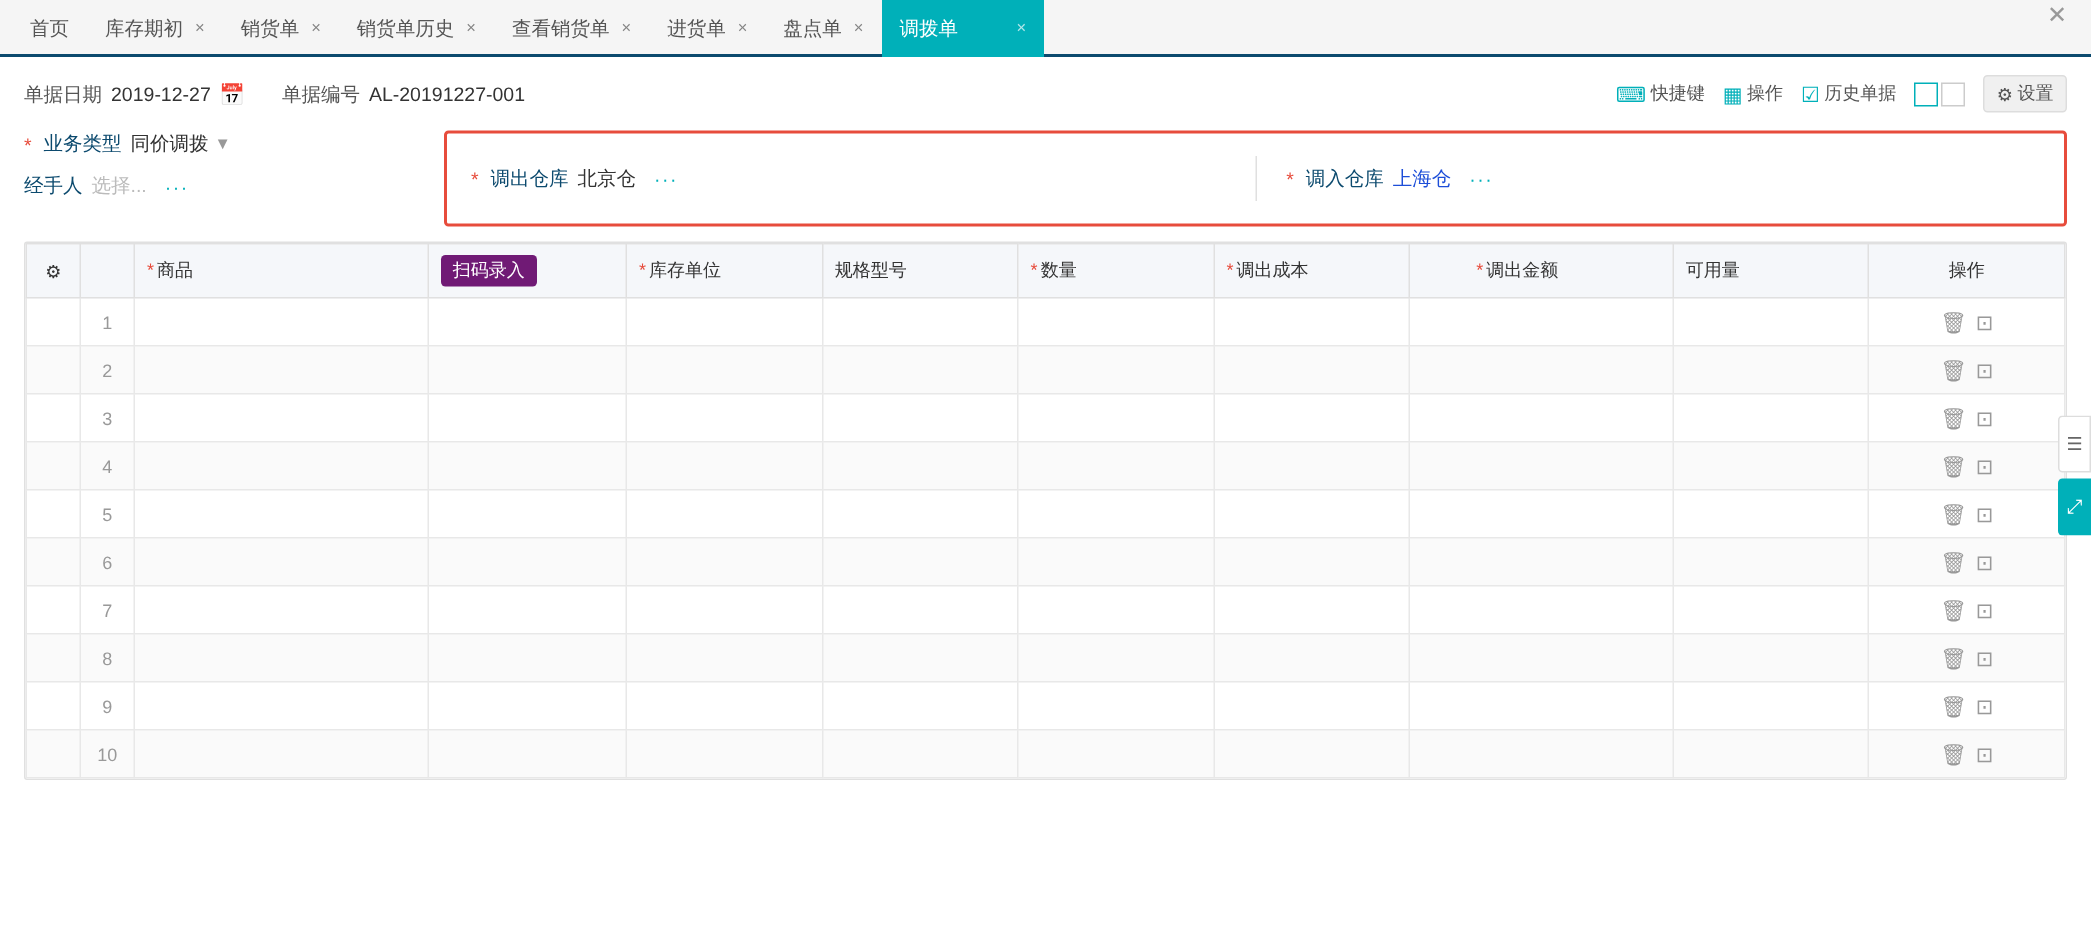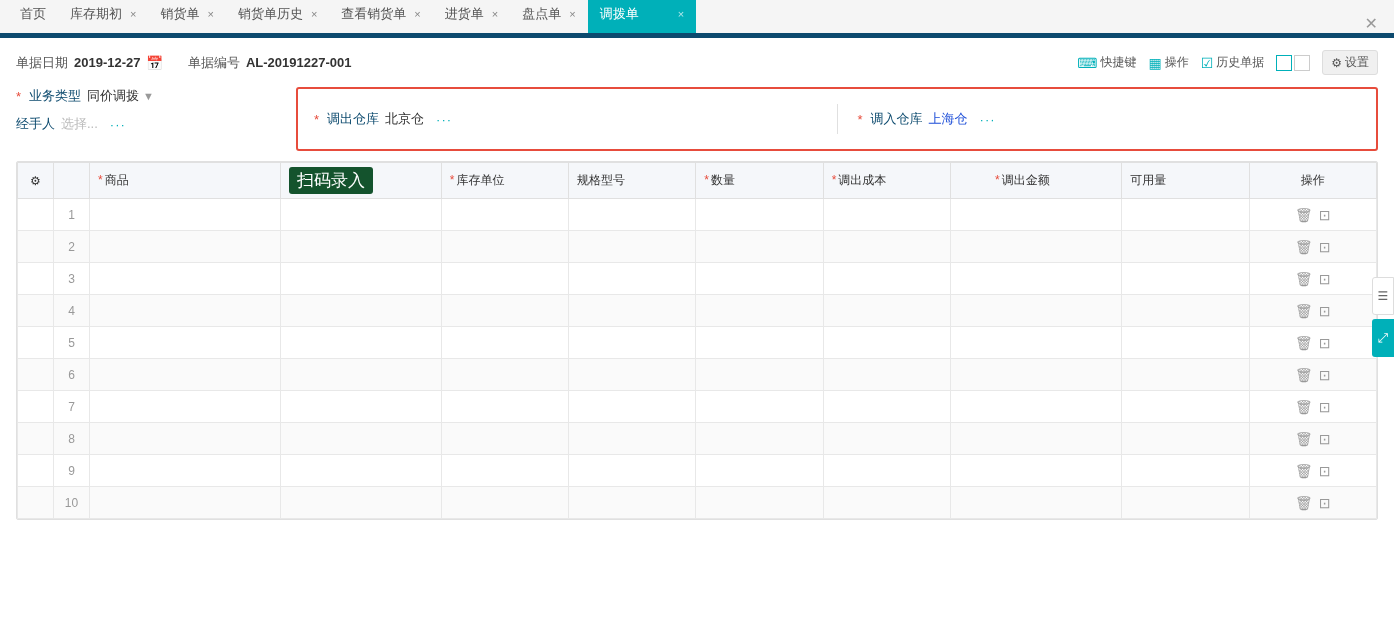--- a/index.html
+++ b/index.html
@@ -1,23 +1,23 @@
 <!DOCTYPE html>
 <html><head>
   <meta charset="utf-8">
   <style>
     * { box-sizing: border-box; margin: 0; padding: 0; }
     body { font-family: 'Microsoft YaHei', Arial, sans-serif; font-size: 13px; color: #333; background: #fff; overflow: hidden; }
 
     
     .tab-bar {
       display: flex;
-      align-items: flex-end;
+      align-items: flex-start;
       background: #f5f5f5;
-      border-bottom: 5px solid #0c4a6e;
+      border-bottom: 2px solid #0c4a6e;
       height: 38px;
       padding: 0 8px;
       position: relative;
     }
     .tab-item {
       display: flex;
       align-items: center;
       padding: 0 12px;
       height: 38px;
       cursor: pointer;
@@ -64,21 +64,21 @@
       gap: 24px;
       justify-content: flex-end;
     }
     .header-field {
       display: flex;
       align-items: center;
       gap: 6px;
       font-size: 13px;
     }
     .header-field label { color: #555; }
-    .header-field .value { color: #333; font-weight: 700; }
+    .header-field .value { color: #333; font-weight: 400; }
     .calendar-icon {
       color: #00b0b9;
       cursor: pointer;
       font-size: 14px;
     }
     .toolbar-right {
       margin-left: auto;
       display: flex;
       align-items: center;
       gap: 12px;
@@ -206,26 +206,26 @@
     .col-product { min-width: 120px; }
     .col-unit { min-width: 80px; }
     .col-spec { min-width: 80px; }
     .col-qty { min-width: 80px; }
     .col-cost { min-width: 80px; }
     .col-amount { min-width: 80px; padding-left: 44px; }
     .col-available { min-width: 80px; }
     .col-ops { min-width: 80px; text-align: center; }
 
     .scan-btn {
-      background: #14532d;
+      background: #701a75;
       color: #fff;
       border: none;
       border-radius: 3px;
       padding: 2px 8px;
-      font-size: 17px;
+      font-size: 12px;
       cursor: pointer;
       white-space: nowrap;
     }
 
     .ops-icons {
       display: flex;
       align-items: center;
       justify-content: center;
       gap: 6px;
     }

